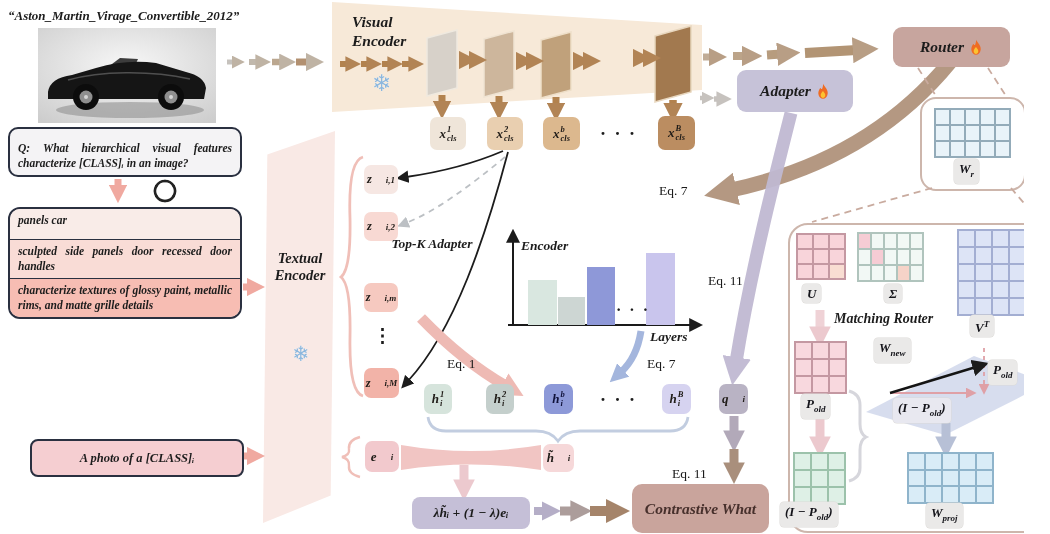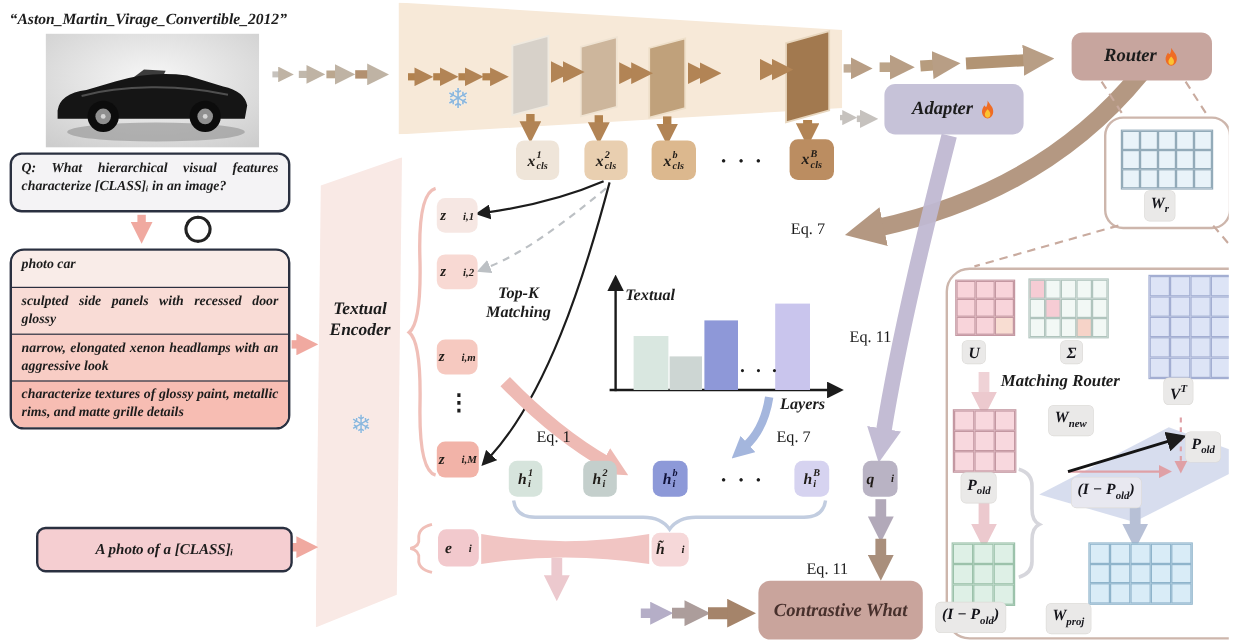--- a/index.html
+++ b/index.html
@@ -238,35 +238,35 @@
     <path d="M30,52 C62,43 112,42 152,51" stroke="#5e5e5e" stroke-width="1.6" fill="none" opacity="0.8"></path>
     <circle cx="48" cy="69" r="13" fill="#0c0c0c"></circle>
       <circle cx="48" cy="69" r="6.5" fill="#8f8f8f"></circle>
       <circle cx="48" cy="69" r="2" fill="#d5d5d5"></circle>
     <circle cx="133" cy="69" r="13" fill="#0c0c0c"></circle>
       <circle cx="133" cy="69" r="6.5" fill="#8f8f8f"></circle>
       <circle cx="133" cy="69" r="2" fill="#d5d5d5"></circle>
   </svg>
 
   <div class="abs outlined" style="left:8px;top:127px;width:230px;height:46px;border-radius:10px;background:#f4f3f5;
-              display:flex;align-items:flex-start">
+              display:flex;align-items:flex-end">
     <div class="drow" style="font-size:11.5px">Q: What hierarchical visual features characterize [CLASS]ᵢ in an image?</div>
   </div>
 
   <div class="abs outlined" style="left:8px;top:207px;width:230px;border-radius:12px;overflow:hidden;background:#f9ece8">
-    <div class="drow" style="background:#f9ece8;min-height:22px">photo car</div>
-    <div class="drow" style="background:#f9dcd6">sculpted side panels with recessed door glossy</div>
-    <div class="drow" style="background:#f8cdc5">narrow, elongated xenon headlamps with an aggressive look</div>
+    <div class="drow" style="background:#f9ece8;min-height:22px">panels car</div>
+    <div class="drow" style="background:#f9dcd6">sculpted side panels door recessed door handles</div>
     <div class="drow" style="background:#f7bdb3">characterize textures of glossy paint, metallic rims, and matte grille details</div>
   </div>
 
   <div class="box outlined" style="left:30px;top:439px;width:210px;height:34px;border-radius:8px;background:#f5ced1;font-size:12.5px">
     <span>A photo of a [CLASS]ᵢ</span>
   </div>
 
+  <div class="lbl" style="left:352px;top:13px;width:90px;font-size:15.5px">Visual Encoder</div>
   <span class="snow" style="left:372px;top:70px;font-size:23px">❄</span>
   <div class="lbl" style="left:264px;top:250px;width:72px;font-size:14.5px;text-align:center">Textual Encoder</div>
   <span class="snow" style="left:292px;top:342px;font-size:21px">❄</span>
 
   <div class="box" style="left:893px;top:27px;width:117px;height:40px;border-radius:9px;background:#c7a59e;font-size:15.5px">
     <span>Router</span>
     <svg class="flame" viewBox="0 0 16 20">
         <use href="#flameSym"></use>
       </svg>
   </div>
@@ -339,23 +339,23 @@
   <div class="tok" style="left:364px;top:283px;width:34px;height:29px;background:#f6c9c0;font-size:12.5px">
     <span>z</span>
       <sub>i,m</sub>
   </div>
   <div class="dots" style="left:373px;top:324px;font-size:19px">⋮</div>
   <div class="tok" style="left:364px;top:368px;width:35px;height:30px;background:#f2b3a8;font-size:12.5px">
     <span>z</span>
       <sub>i,M</sub>
   </div>
 
-  <div class="lbl" style="left:391px;top:236px;width:82px;font-size:13.5px;text-align:center">Top-K Matching</div>
-
-  <div class="lbl" style="left:521px;top:238px;font-size:13.5px">Textual</div>
+  <div class="lbl" style="left:391px;top:236px;width:82px;font-size:13.5px;text-align:center">Top-K Adapter</div>
+
+  <div class="lbl" style="left:521px;top:238px;font-size:13.5px">Encoder</div>
   <div class="lbl" style="left:650px;top:329px;font-size:13.5px">Layers</div>
   <div class="abs" id="chart-bars" style="left:524px;top:248px;width:156px;height:77px">
       <div class="bar" style="left: 4px; width: 29px; height: 45px; background: rgb(217, 231, 224);"></div>
       <div class="bar" style="left: 34px; width: 27px; height: 28px; background: rgb(205, 214, 211);"></div>
       <div class="bar" style="left: 63px; width: 28px; height: 58px; background: rgb(142, 152, 216);"></div>
       <div class="bar" style="left: 122px; width: 29px; height: 72px; background: rgb(201, 197, 237);"></div>
     </div>
   <div class="dots" style="left:616px;top:301px;font-size:16px">· · ·</div>
 
   <div class="eq" style="left:659px;top:183px">Eq. 7</div>
@@ -400,20 +400,23 @@
 
   <div class="tok" style="left:365px;top:441px;width:34px;height:31px;background:#f2c9cd">
     <span>e</span>
       <sub>i</sub>
   </div>
   <div class="tok" style="left:543px;top:444px;width:31px;height:28px;background:#f6d8d9">
     <span>h̃</span>
       <sub>i</sub>
   </div>
 
+  <div class="box" style="left:412px;top:497px;width:118px;height:32px;border-radius:8px;background:#c5bfd7;font-size:13.5px">
+    <span>λh̃ᵢ + (1 − λ)eᵢ</span>
+  </div>
 
   <div class="box" style="left:632px;top:484px;width:121px;height:49px;border-radius:10px;background:#c9a49c;
               font-size:15.5px;color:#47302c;line-height:1.15;padding:0 8px">
     <span>Contrastive What</span>
   </div>
 
   <div class="matrix" style="left: 796px; top: 233px; display: grid; grid-template-columns: repeat(3, 16px); grid-auto-rows: 15px; border: 1px solid rgb(196, 152, 162);">
       <div style="background: rgb(248, 212, 218); border: 1px solid rgb(196, 152, 162);"></div>
       <div style="background: rgb(248, 212, 218); border: 1px solid rgb(196, 152, 162);"></div>
       <div style="background: rgb(248, 212, 218); border: 1px solid rgb(196, 152, 162);"></div>
@@ -518,16 +521,16 @@
   <span class="badge" style="left:874px;top:338px">
     <span>W</span><sub>new</sub></span>
   <span class="badge" style="left:801px;top:394px">
     <span>P</span><sub>old</sub></span>
   <span class="badge" style="left:988px;top:360px">
     <span>P</span><sub>old</sub></span>
   <span class="badge" style="left:893px;top:398px;background:#e8e8f0">
     <span>(I − P</span><sub>old</sub><span>)</span></span>
   <span class="badge" style="left:780px;top:502px">
     <span>(I − P</span><sub>old</sub><span>)</span></span>
-  <span class="badge" style="left:872px;top:503px">
+  <span class="badge" style="left:926px;top:503px">
     <span>W</span><sub>proj</sub></span>
 
 </div>
 
 </body></html>

